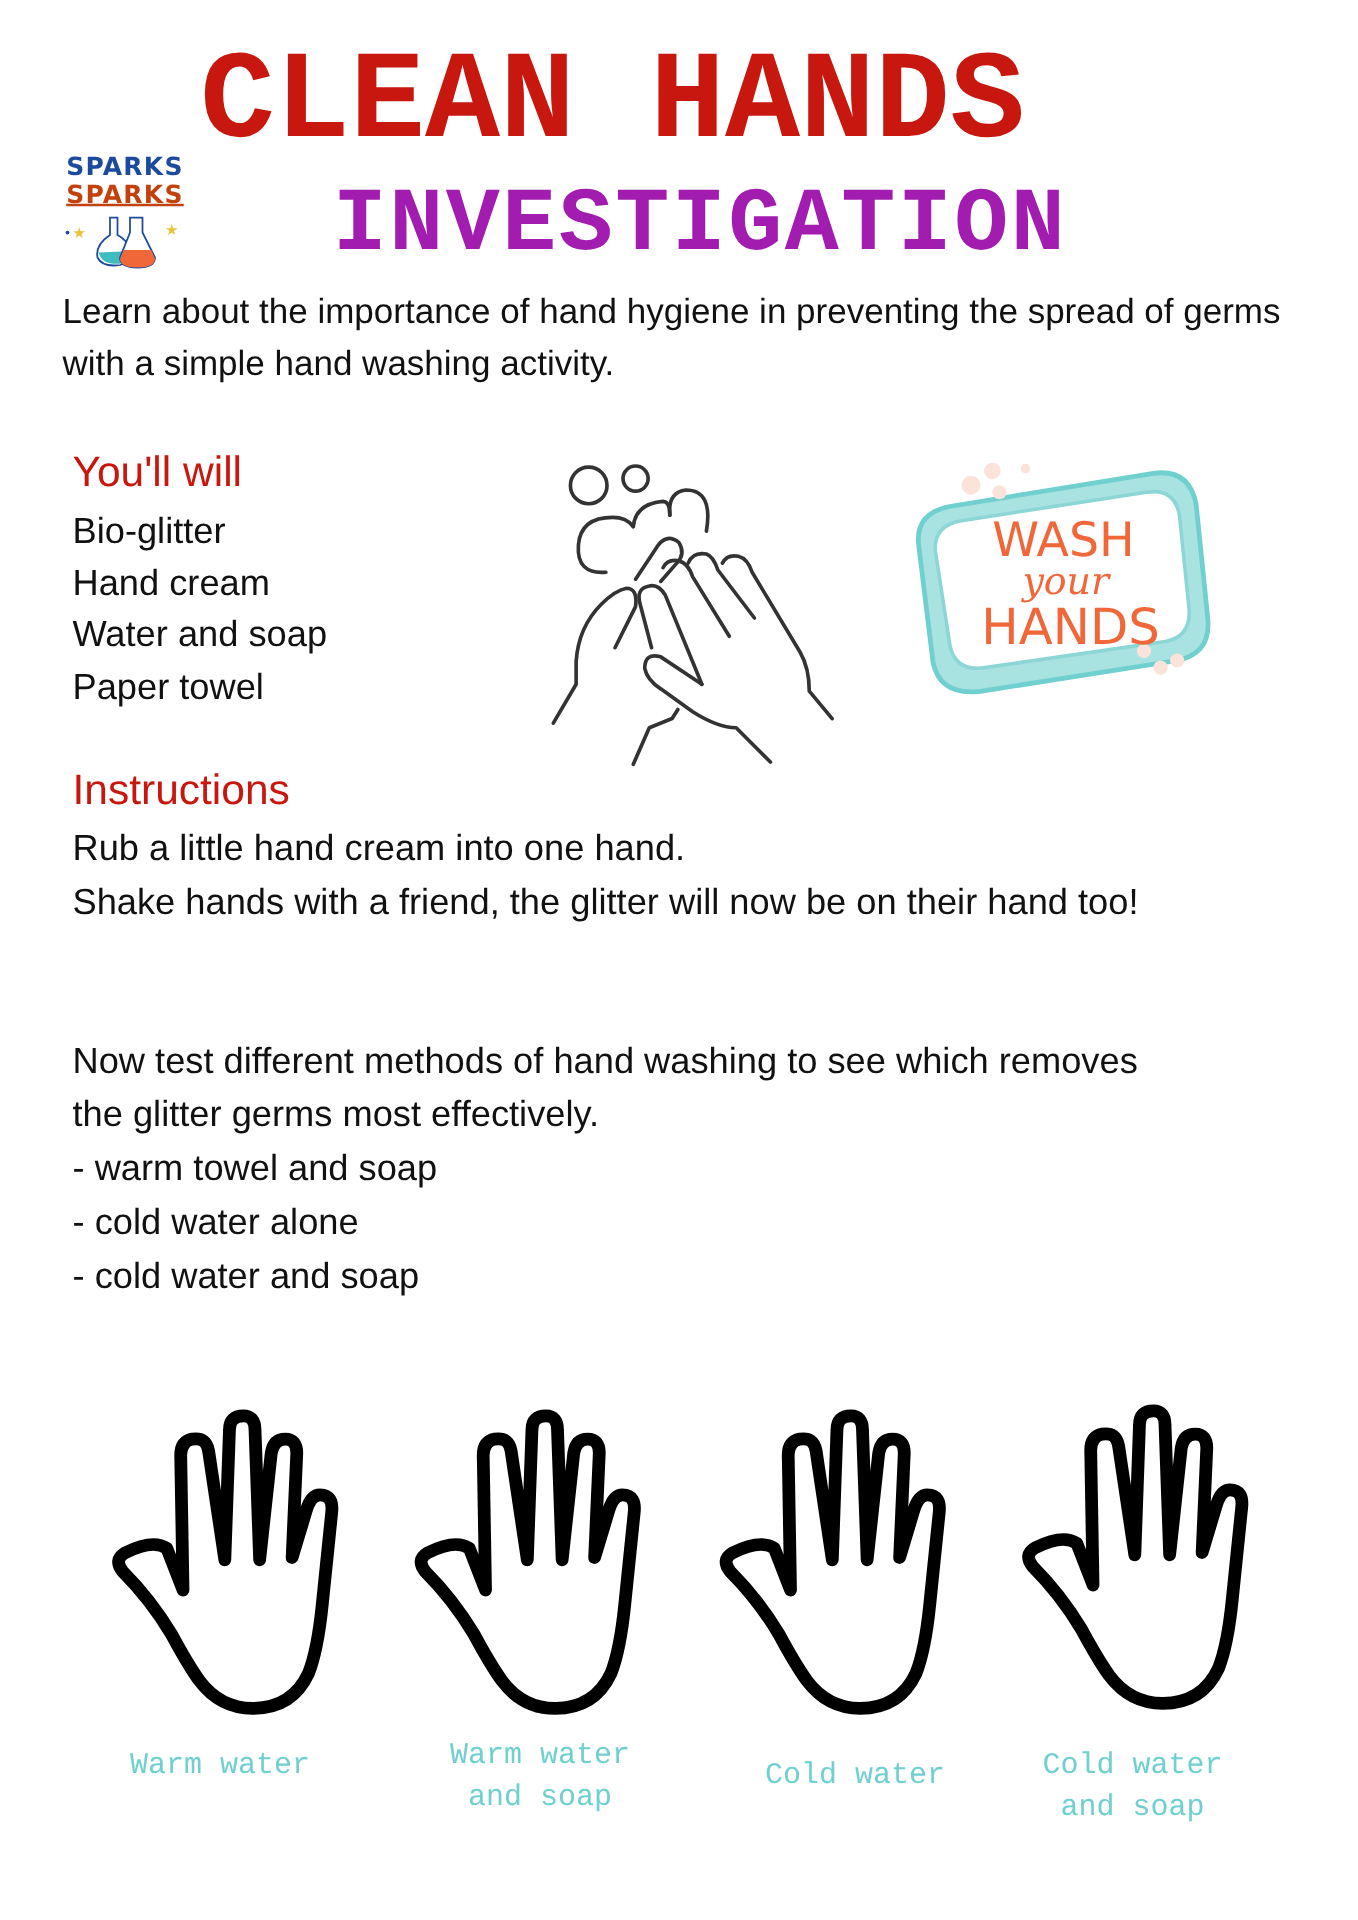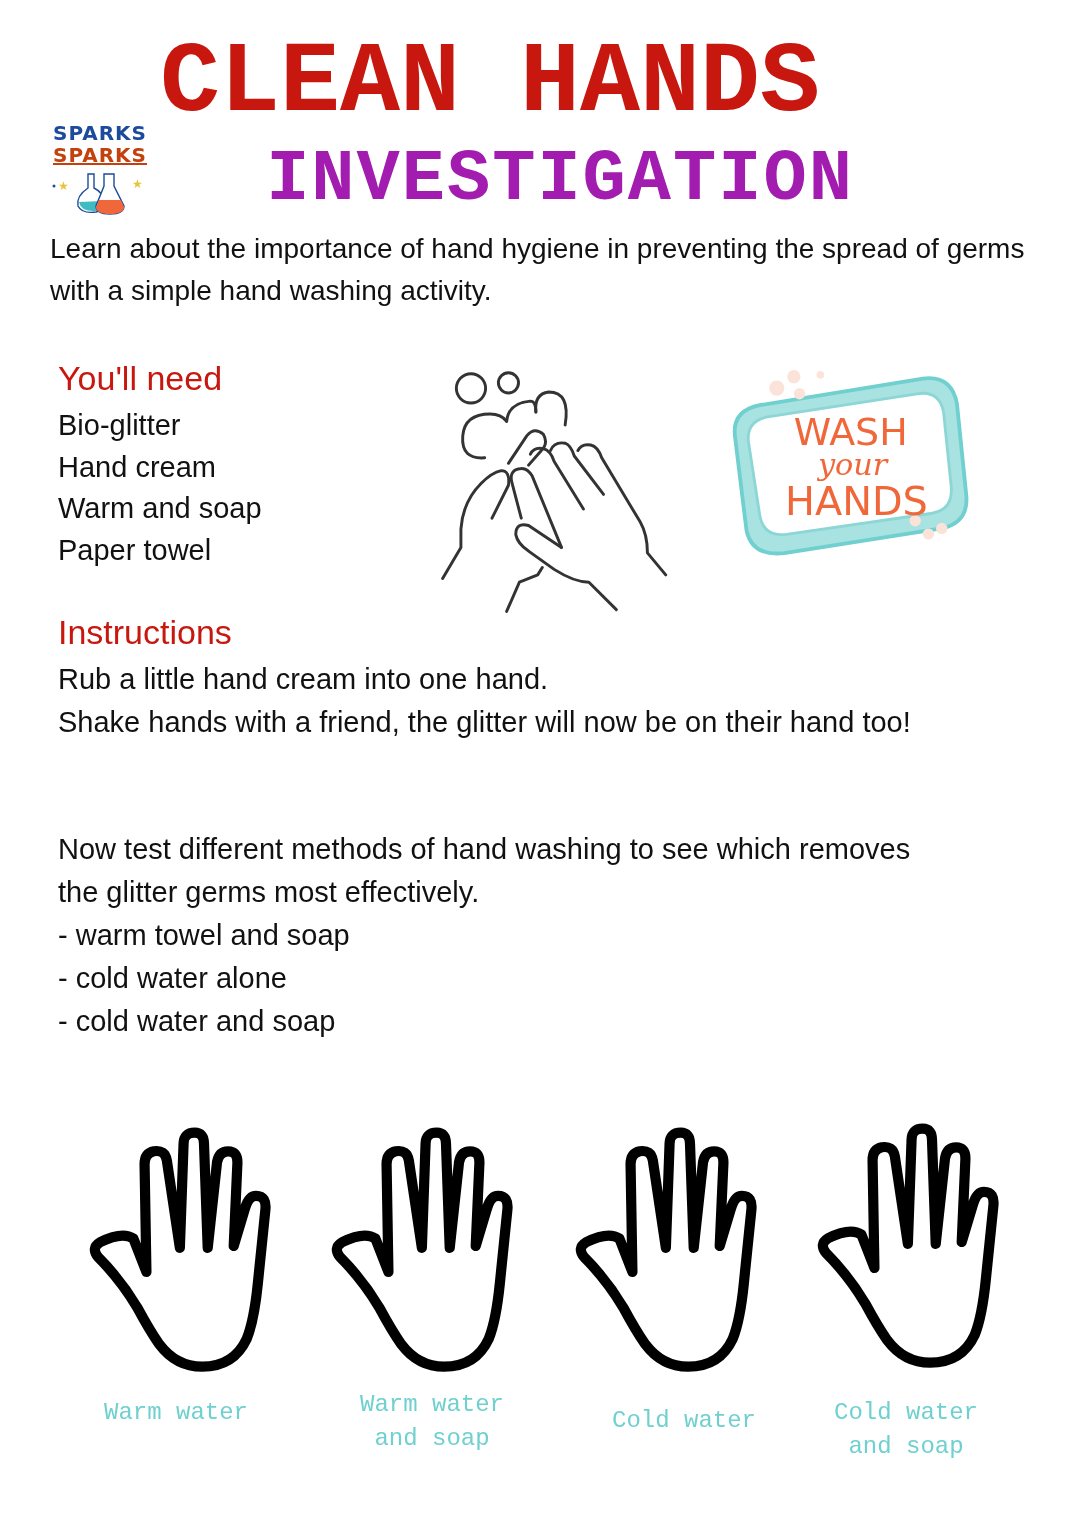--- a/index.html
+++ b/index.html
@@ -49,25 +49,25 @@
     <circle cx="6" cy="20" r="1.5" fill="#1c4a9c"></circle>
     <path d="M40 8 L40 22 Q28 30 30 40 Q34 48 48 46 Q58 44 56 34 Q54 26 46 22 L46 8 Z" fill="#ffffff" stroke="#1c4a9c" stroke-width="1.4"></path>
     <path d="M31 36 Q33 46 48 45 Q56 43 55 35 Z" fill="#3fbcbf"></path>
     <path d="M56 8 L56 20 L48 40 Q48 48 62 48 Q76 48 76 40 L66 20 L66 8 Z" fill="#ffffff" stroke="#1c4a9c" stroke-width="1.4"></path>
     <path d="M51 34 L73 34 L76 41 Q76 48 62 48 Q48 48 48 41 Z" fill="#f0673a"></path>
   </svg>
 </div>
 
 <div class="abs intro">Learn about the importance of hand hygiene in preventing the spread of germs with a simple hand washing activity.</div>
 
-<div class="abs section-h need-h">You'll need</div>
+<div class="abs section-h need-h">You'll will</div>
 <div class="abs need-list">
   <div>Bio-glitter</div>
   <div>Hand cream</div>
-  <div>Warm and soap</div>
+  <div>Water and soap</div>
   <div>Paper towel</div>
 </div>
 
 <svg class="abs wash-icon" viewBox="0 0 280 290" fill="none" stroke="#333" stroke-width="3.2" stroke-linecap="round" stroke-linejoin="round">
   <circle cx="47" cy="36" r="16"></circle>
   <circle cx="88" cy="30" r="11"></circle>
   <path d="M62 112 Q36 114 38 88 Q40 64 68 64 Q80 64 86 72"></path>
   <path d="M86 72 Q88 52 112 50 Q118 50 118 62"></path>
   <path d="M118 62 Q116 42 132 40 Q156 40 150 76"></path>
   <path d="M86 280 L100 248 L120 240 L125 232"></path>

